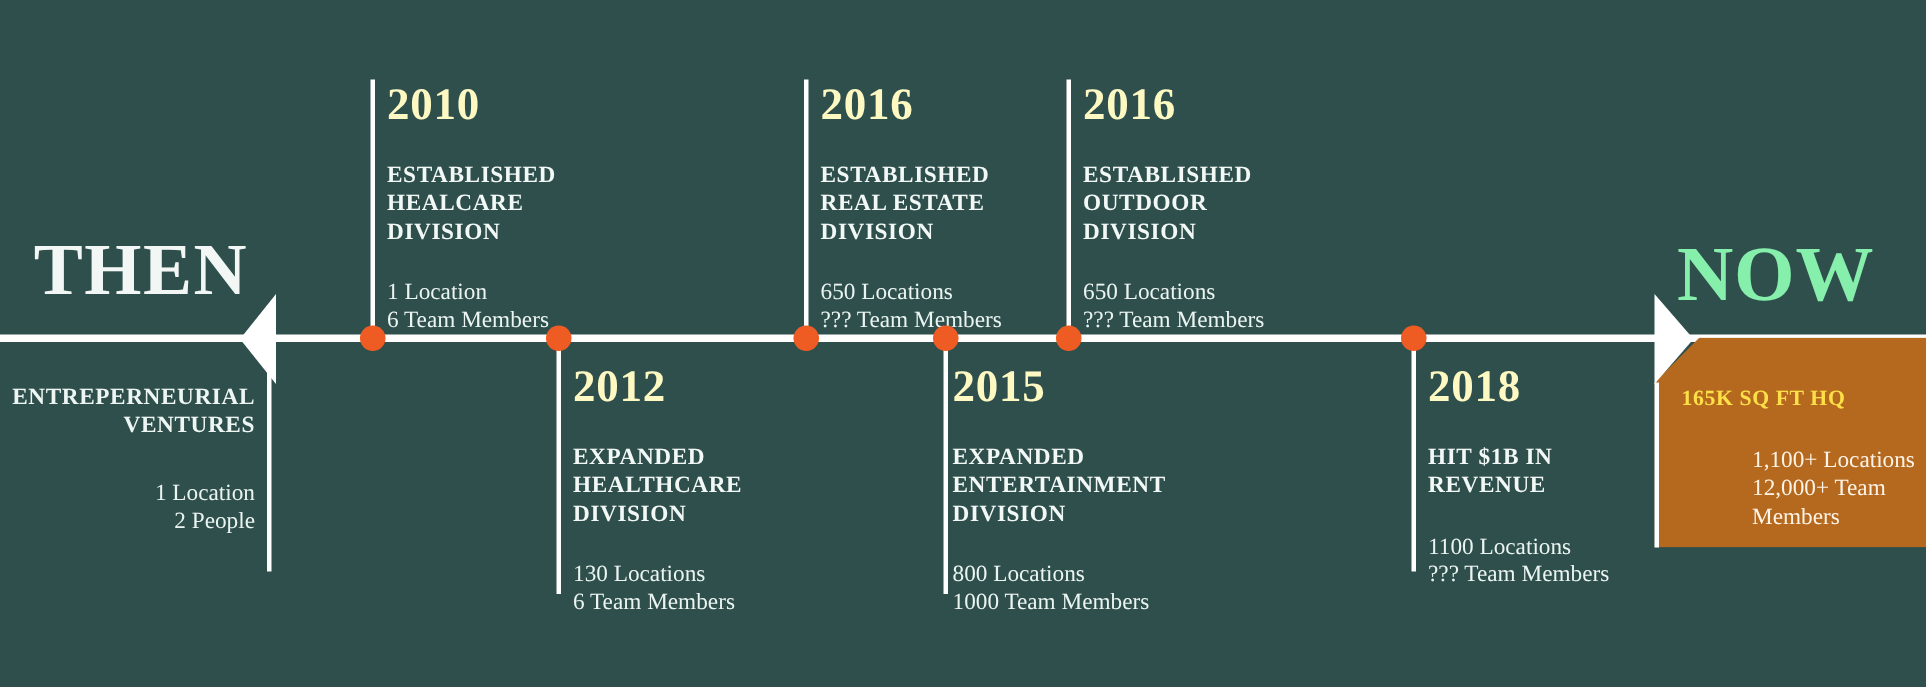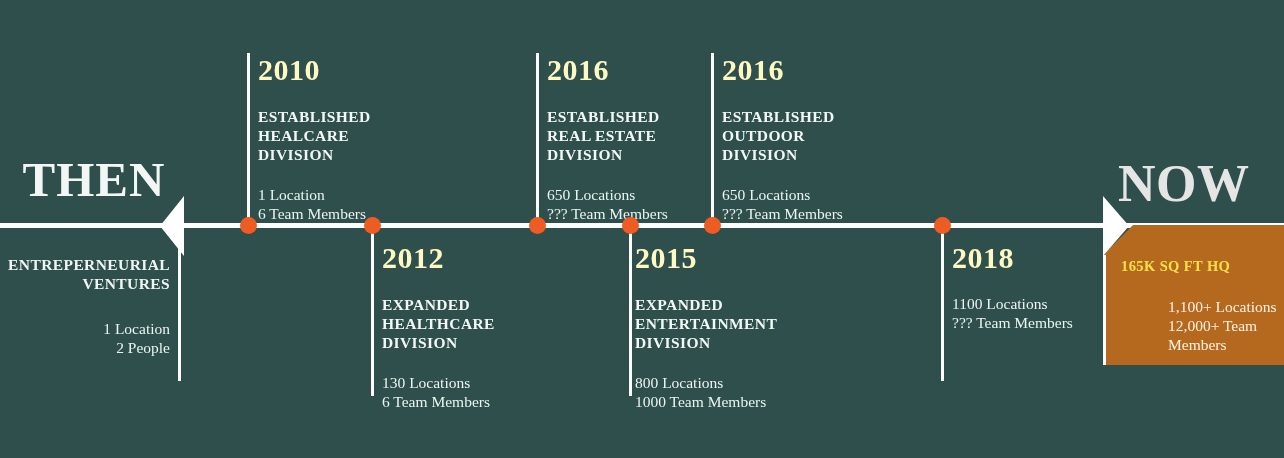--- a/index.html
+++ b/index.html
@@ -142,21 +142,21 @@
     color: #eaf4f1;
   }
 
   
   .now-label {
     position: absolute;
     left: 1118px;
     top: 158px;
     font-size: 52px;
     font-weight: bold;
-    color: #e5e5e5;
+    color: #86efac;
     line-height: 1;
     letter-spacing: 0.5px;
   }
   .now-panel {
     position: absolute;
     left: 1103px;
     top: 225px;
     width: 181px;
     height: 140px;
     background: #b4691f;
@@ -265,20 +265,21 @@
     <div class="m-year">2016</div>
     <div class="m-title">ESTABLISHED OUTDOOR DIVISION</div>
     <div class="m-stats">
       <div>650 Locations</div>
       <div>??? Team Members</div>
     </div>
   </div>
 
   <div class="milestone" style="left:952px; top:243px; width:150px;">
     <div class="m-year">2018</div>
+    <div class="m-title">HIT $1B IN REVENUE</div>
     <div class="m-stats">
       <div>1100 Locations</div>
       <div>??? Team Members</div>
     </div>
   </div>
 
   <div class="now-label">NOW</div>
   <div class="now-panel"></div>
   <div class="now-rule"></div>
   <div class="now-title">165K SQ FT HQ</div>

